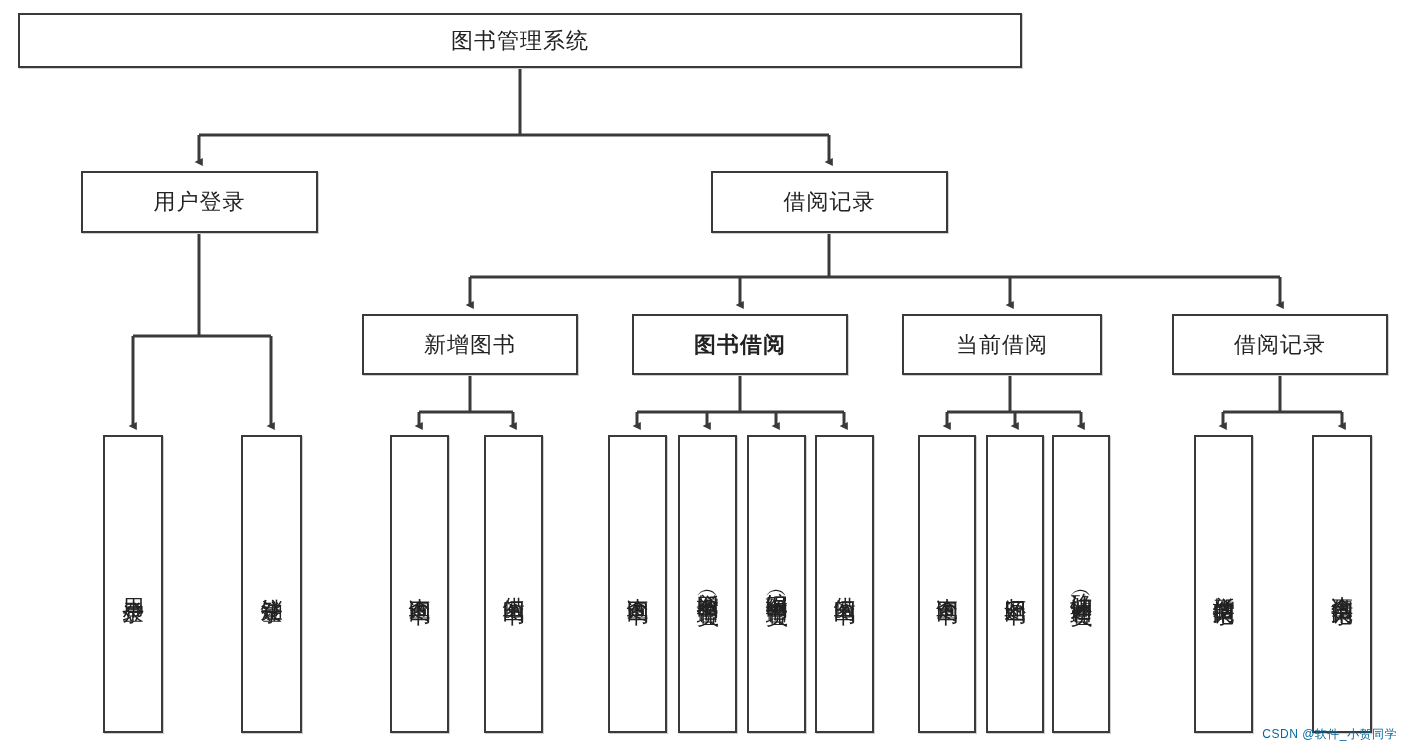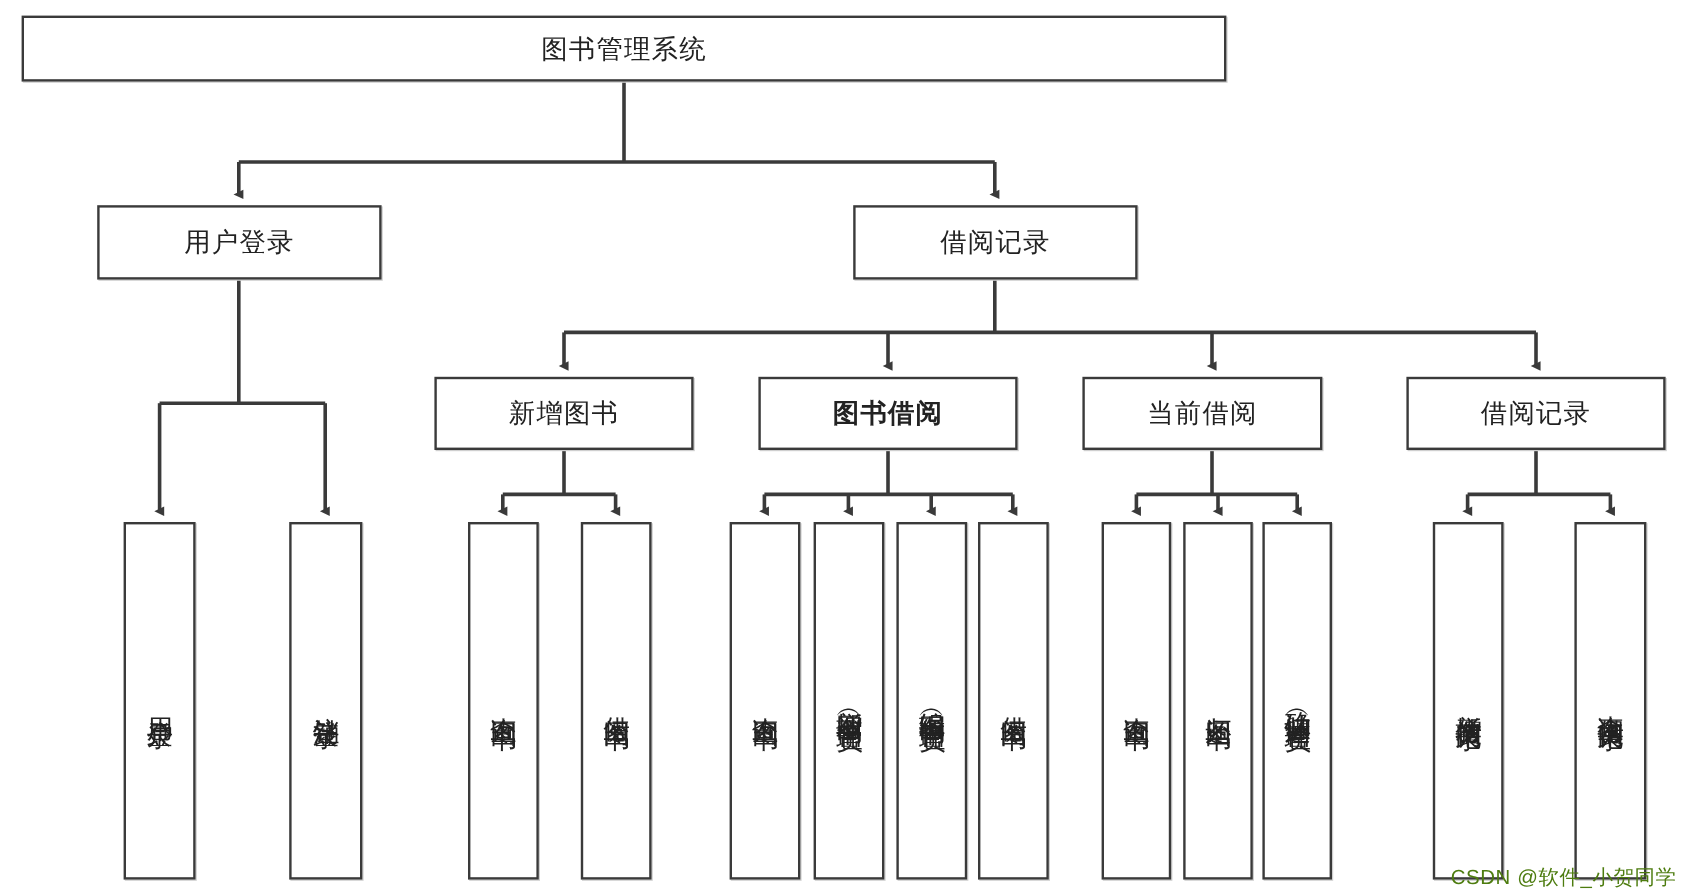--- a/index.html
+++ b/index.html
@@ -55,22 +55,22 @@
     color: #222222;
     line-height: 1.12;
     letter-spacing: 2px;
     white-space: nowrap;
     text-align: center;
   }
   #watermark {
     position: absolute;
     right: 8px;
     bottom: 4px;
-    font-size: 17px;
-    color: #4d7c0f;
+    font-size: 12px;
+    color: #0369a1;
     white-space: nowrap;
     letter-spacing: 0.5px;
   }
 </style>
 </head>
 <body>
 
 <div id="diagram-root">
 
   <svg id="tree-svg" viewBox="0 0 1405 747">

